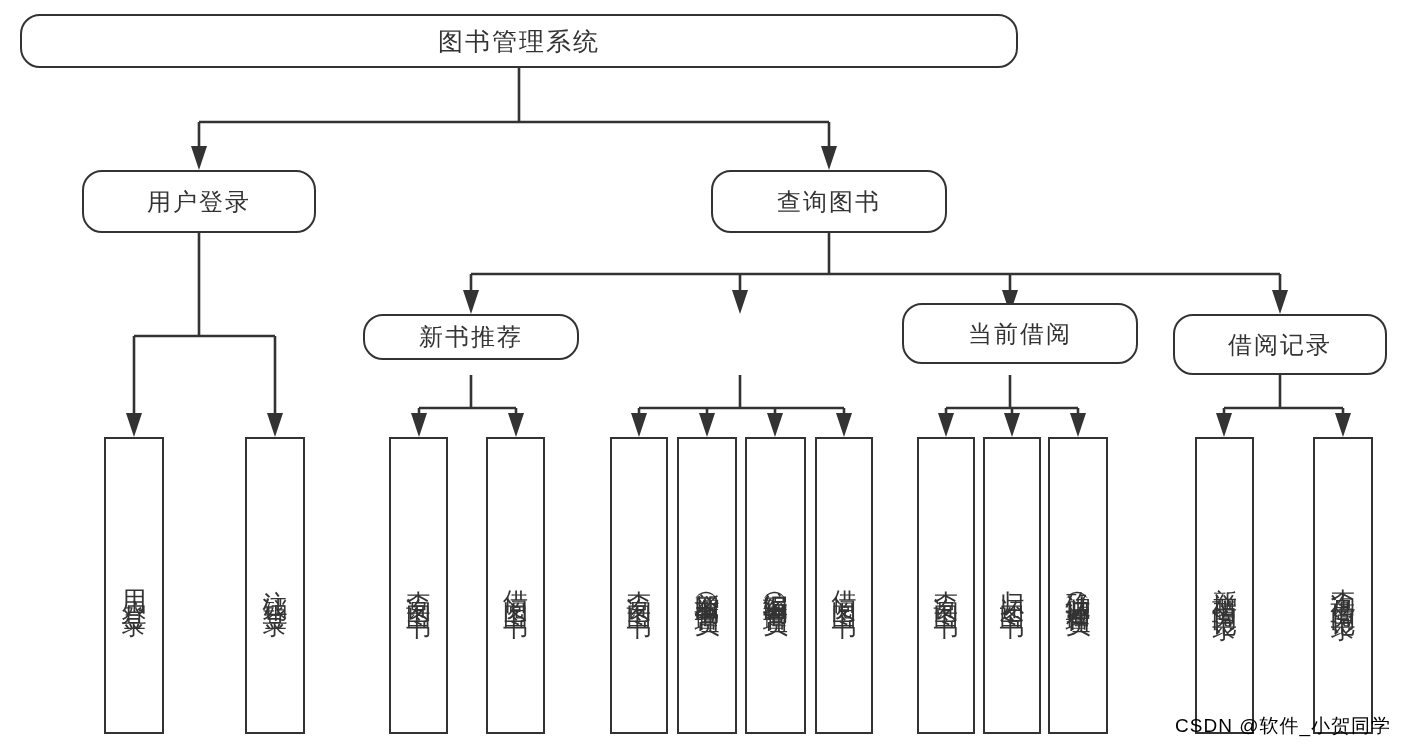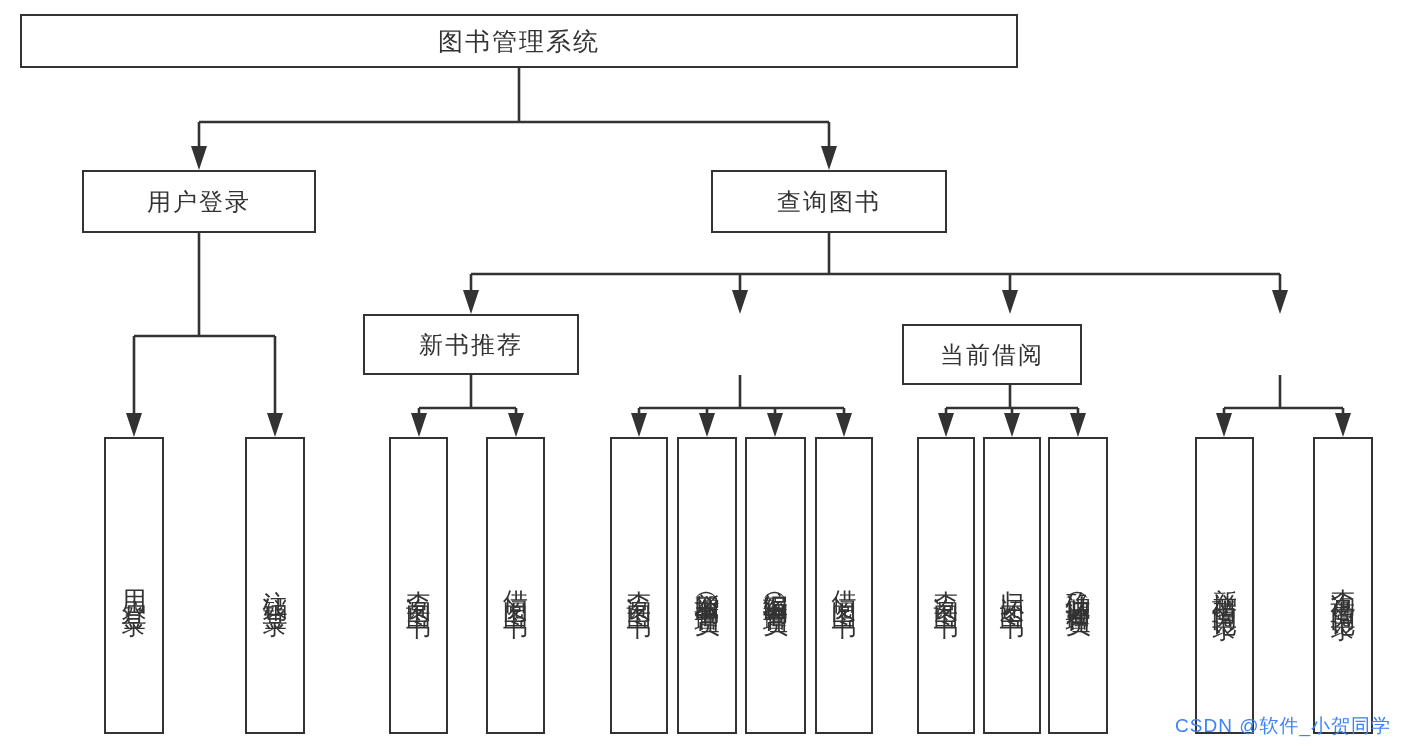--- a/index.html
+++ b/index.html
@@ -6,31 +6,31 @@
   .canvas{
     position:relative;width:1405px;height:747px;background:#ffffff;
     font-family:"Liberation Sans", sans-serif;overflow:hidden;
   }
   .wires{position:absolute;left:0;top:0;z-index:1;}
   .node{
     position:absolute;z-index:2;box-sizing:border-box;background:#ffffff;
     border:2.5px solid #333333;color:#333333;
     display:flex;align-items:center;justify-content:center;
   }
-  .node.h{font-size:24px;letter-spacing:2px;}
+  .node.h{font-size:24px;letter-spacing:2px;border-radius:20px;}
   .node.root{font-size:25px;}
   .node.v{
     writing-mode:vertical-rl;text-orientation:mixed;
     font-size:25px;letter-spacing:8px;line-height:1;
   }
   .node.v.long{letter-spacing:6px;}
   .node.v.tight{letter-spacing:3px;}
   .watermark{
     position:absolute;right:14px;bottom:8px;z-index:10;
-    color:#3b82f6;font-size:19px;letter-spacing:1px;white-space:nowrap;
+    color:#000000;font-size:19px;letter-spacing:1px;white-space:nowrap;
   }
 </style>
 </head>
 <body>
 
 <div class="canvas">
 
   <svg id="wires" class="wires" width="1405" height="747" viewBox="0 0 1405 747">
     <g stroke="#333333" stroke-width="2.6" fill="none">
       <path d="M519 68 V122 M199 122 H829 M199 122 V148 M829 122 V148"></path>
@@ -62,22 +62,23 @@
         <polygon points="1224,437 1216,413 1232,413"></polygon>
         <polygon points="1343,437 1335,413 1351,413"></polygon>
       </g>
   </svg>
 
   <div class="node h root" style="left:20px;top:14px;width:998px;height:54px">图书管理系统</div>
 
   <div class="node h" style="left:82px;top:170px;width:234px;height:63px">用户登录</div>
   <div class="node h" style="left:711px;top:170px;width:236px;height:63px">查询图书</div>
 
-  <div class="node h" style="left:363px;top:314px;width:216px;height:61px">新书推荐</div>
-  <div class="node h" style="left:902px;top:324px;width:180px;height:61px">当前借阅</div>
+  <div class="node h" style="left:363px;top:314px;width:216px;height:46px">新书推荐</div>
+  <div class="node h" style="left:902px;top:303px;width:236px;height:61px">当前借阅</div>
+  <div class="node h" style="left:1173px;top:314px;width:214px;height:61px">借阅记录</div>
 
   <div class="node v" style="left:104px;top:437px;width:60px;height:297px">用户登录</div>
   <div class="node v" style="left:245px;top:437px;width:60px;height:297px">注销登录</div>
 
   <div class="node v" style="left:389px;top:437px;width:59px;height:297px">查询图书</div>
   <div class="node v" style="left:486px;top:437px;width:59px;height:297px">借阅图书</div>
 
   <div class="node v" style="left:610px;top:437px;width:58px;height:297px">查询图书</div>
   <div class="node v tight" style="left:677px;top:437px;width:60px;height:297px">新增图书（管理员）</div>
   <div class="node v tight" style="left:745px;top:437px;width:61px;height:297px">编辑图书（管理员）</div>

